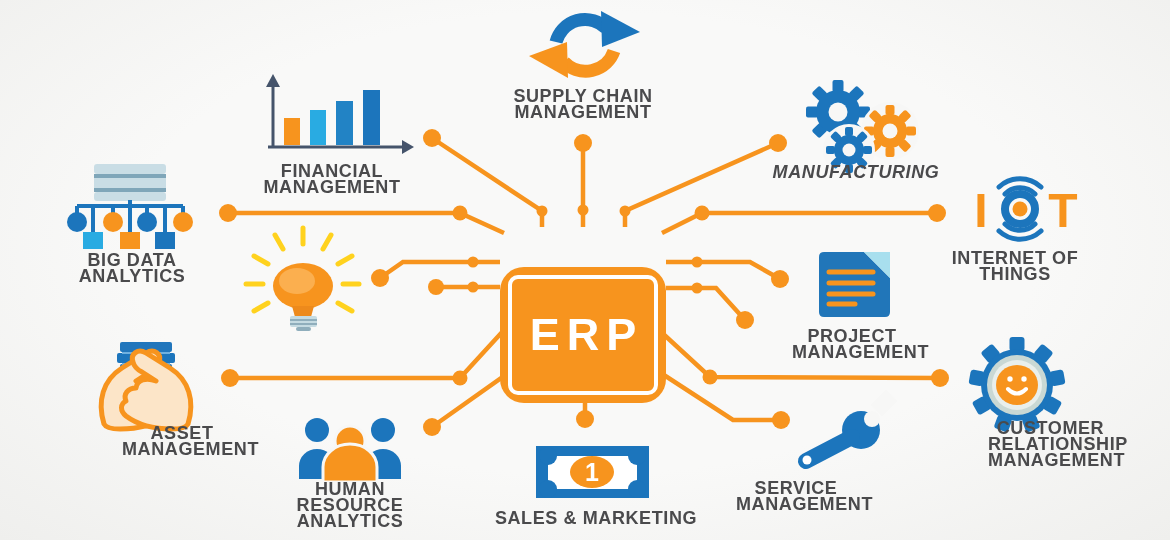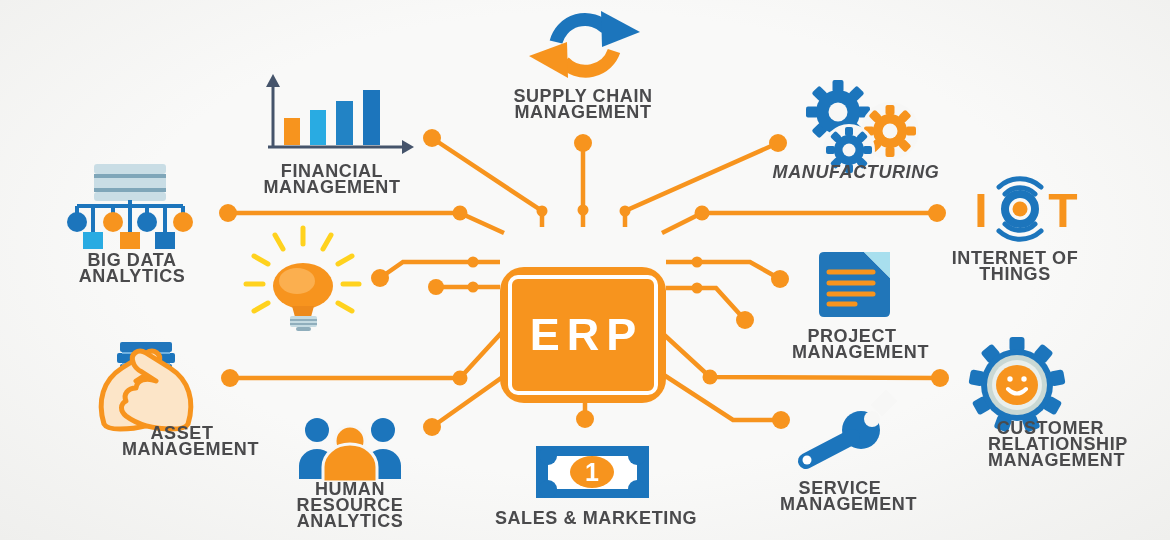--- a/index.html
+++ b/index.html
@@ -316,14 +316,14 @@
   <div class="label" style="left:508px; top:88px;  width:150px;">SUPPLY CHAIN MANAGEMENT</div>
   <div class="label" style="left:262px; top:163px; width:140px;text-align:center;">FINANCIAL MANAGEMENT</div>
   <div class="label" style="left:77px;  top:252px; width:110px;">BIG DATA ANALYTICS</div>
   <div class="label" style="left:82px;  top:425px; width:120px;margin-left:40px;">ASSET MANAGEMENT</div>
   <div class="label" style="left:265px; top:481px; width:170px;">HUMAN RESOURCE ANALYTICS</div>
   <div class="label" style="left:486px; top:510px; width:220px;">SALES &amp; MARKETING</div>
   <div class="label" style="left:766px; top:164px; width:180px;font-style:italic;">MANUFACTURING</div>
   <div class="label" style="left:950px; top:250px; width:130px;">INTERNET OF THINGS</div>
   <div class="label" style="left:792px; top:328px; width:120px;">PROJECT MANAGEMENT</div>
   <div class="label" style="left:956px; top:420px; width:125px;margin-left:32px;">CUSTOMER RELATIONSHIP MANAGEMENT</div>
-  <div class="label" style="left:780px; top:480px; width:120px;text-align:center;">SERVICE MANAGEMENT</div>
+  <div class="label" style="left:736px; top:480px; width:120px;text-align:center;">SERVICE MANAGEMENT</div>
 </div>
 
 </body></html>

